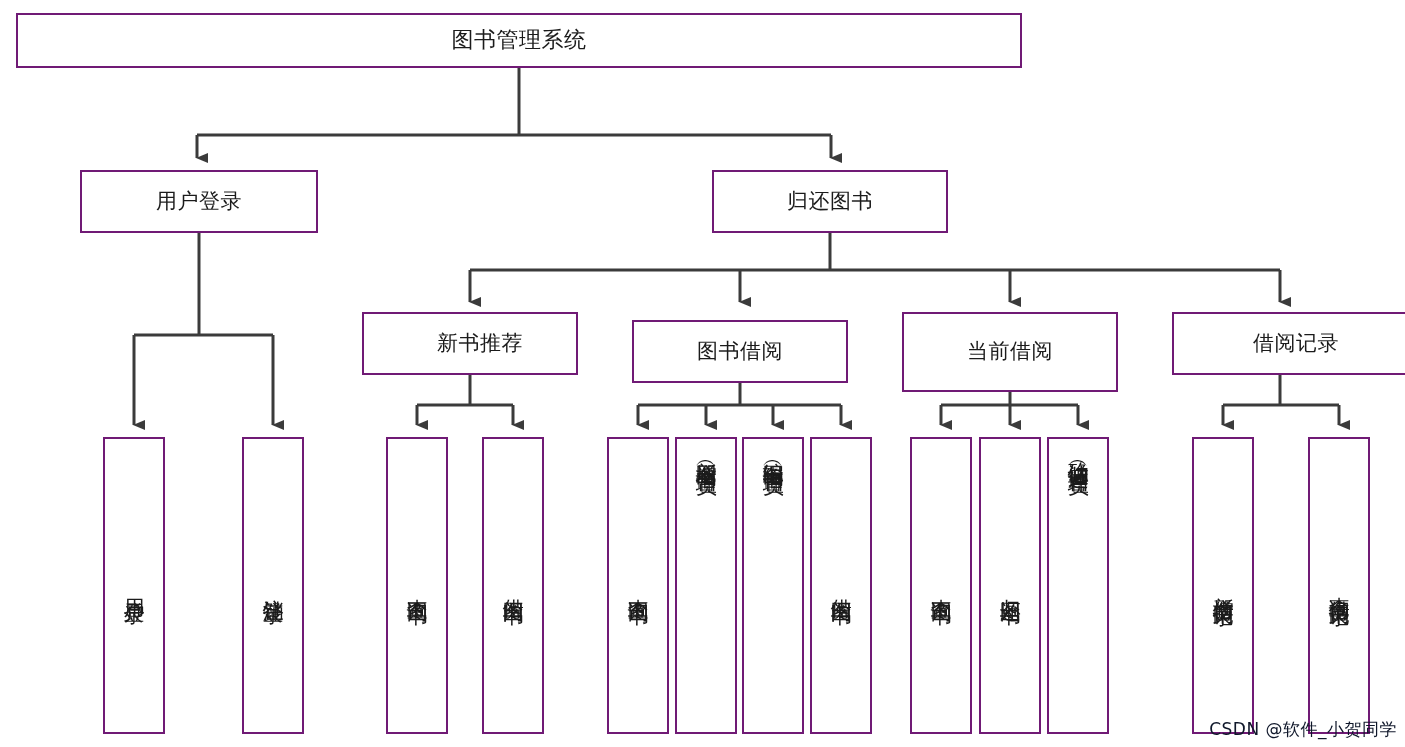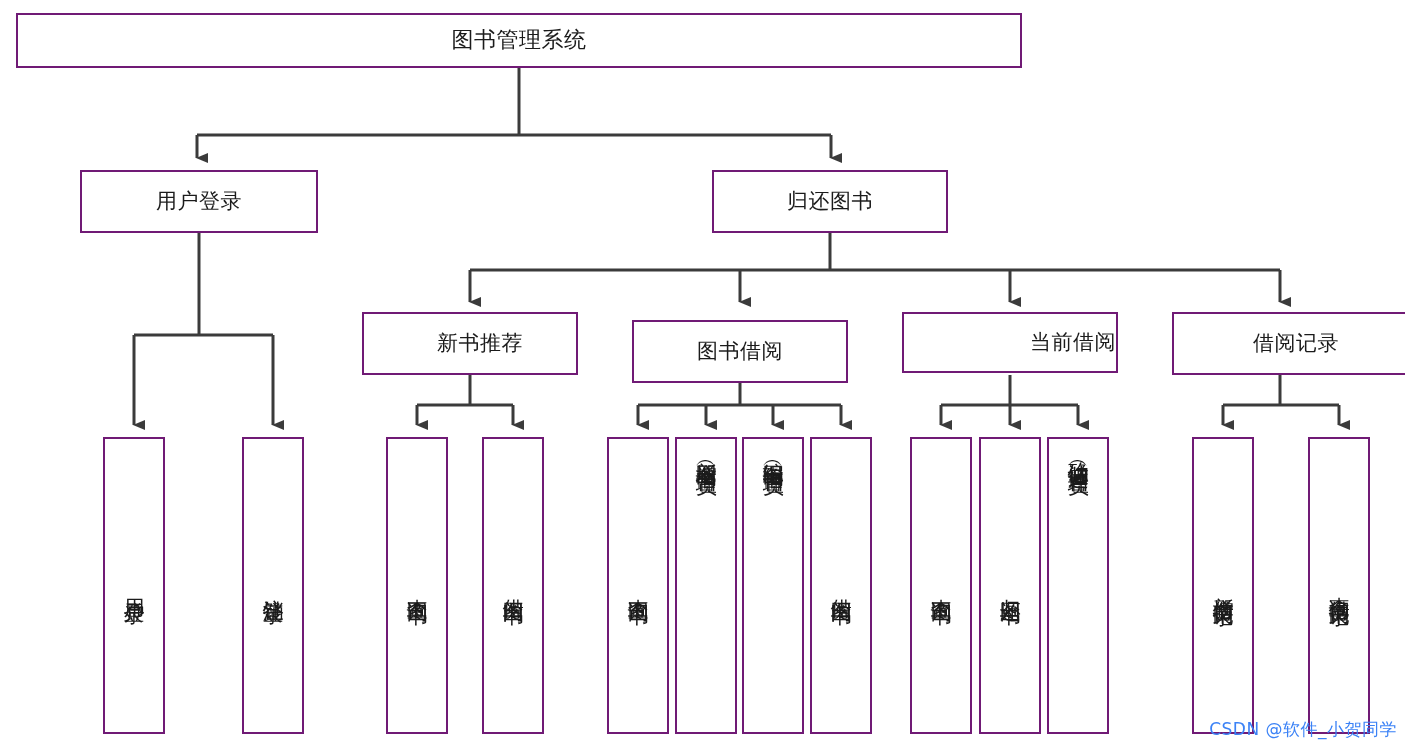--- a/index.html
+++ b/index.html
@@ -65,21 +65,21 @@
   }
   .node-v.centered {
     align-items: center;
     padding-top: 0;
   }
   #watermark {
     position: absolute;
     right: 8px;
     bottom: 6px;
     font-size: 17px;
-    color: #3b82f6;
+    color: #0f172a;
     white-space: nowrap;
     z-index: 5;
     letter-spacing: 0.5px;
   }
 </style>
 </head>
 <body>
 
 <div id="diagram-root">
 
@@ -143,21 +143,21 @@
   <div class="node node-h" style="left:712px; top:170px; width:236px; height:63px;">
     <span>归还图书</span>
   </div>
 
   <div class="node node-h" style="left:362px; top:312px; width:216px; height:63px;padding-left:20px;">
     <span>新书推荐</span>
   </div>
   <div class="node node-h" style="left:632px; top:320px; width:216px; height:63px;">
     <span>图书借阅</span>
   </div>
-  <div class="node node-h" style="left:902px; top:312px; width:216px; height:61px;justify-content:flex-end;">
+  <div class="node node-h" style="left:902px; top:312px; width:216px; height:80px;">
     <span>当前借阅</span>
   </div>
   <div class="node node-h" style="left:1172px; top:312px; width:248px; height:63px;">
     <span>借阅记录</span>
   </div>
 
   <div class="node node-v centered" style="left:103px; top:437px; width:62px; height:297px;">
     <span class="vlabel">用户登录</span>
   </div>
   <div class="node node-v centered" style="left:242px; top:437px; width:62px; height:297px;">

